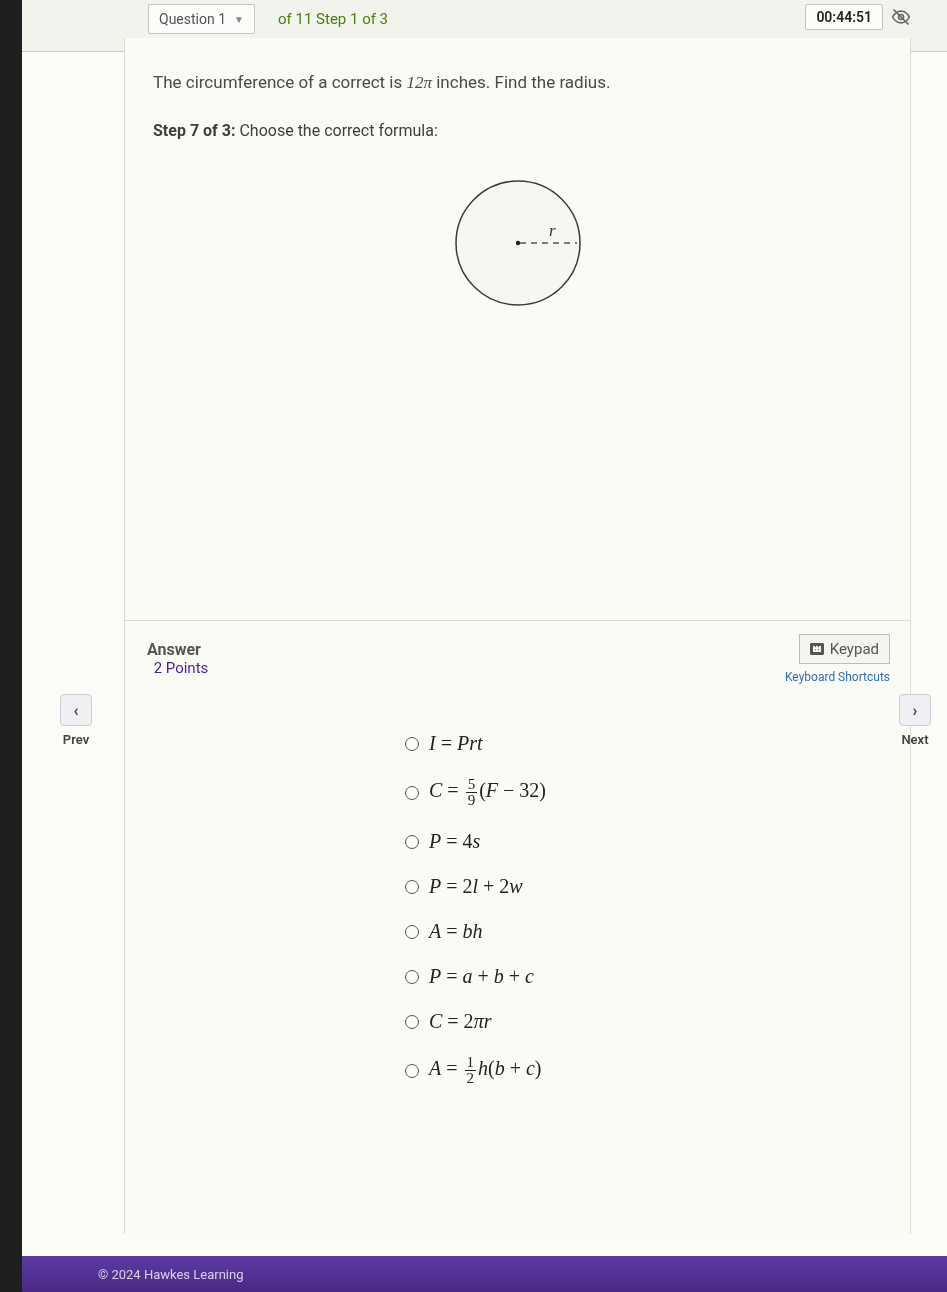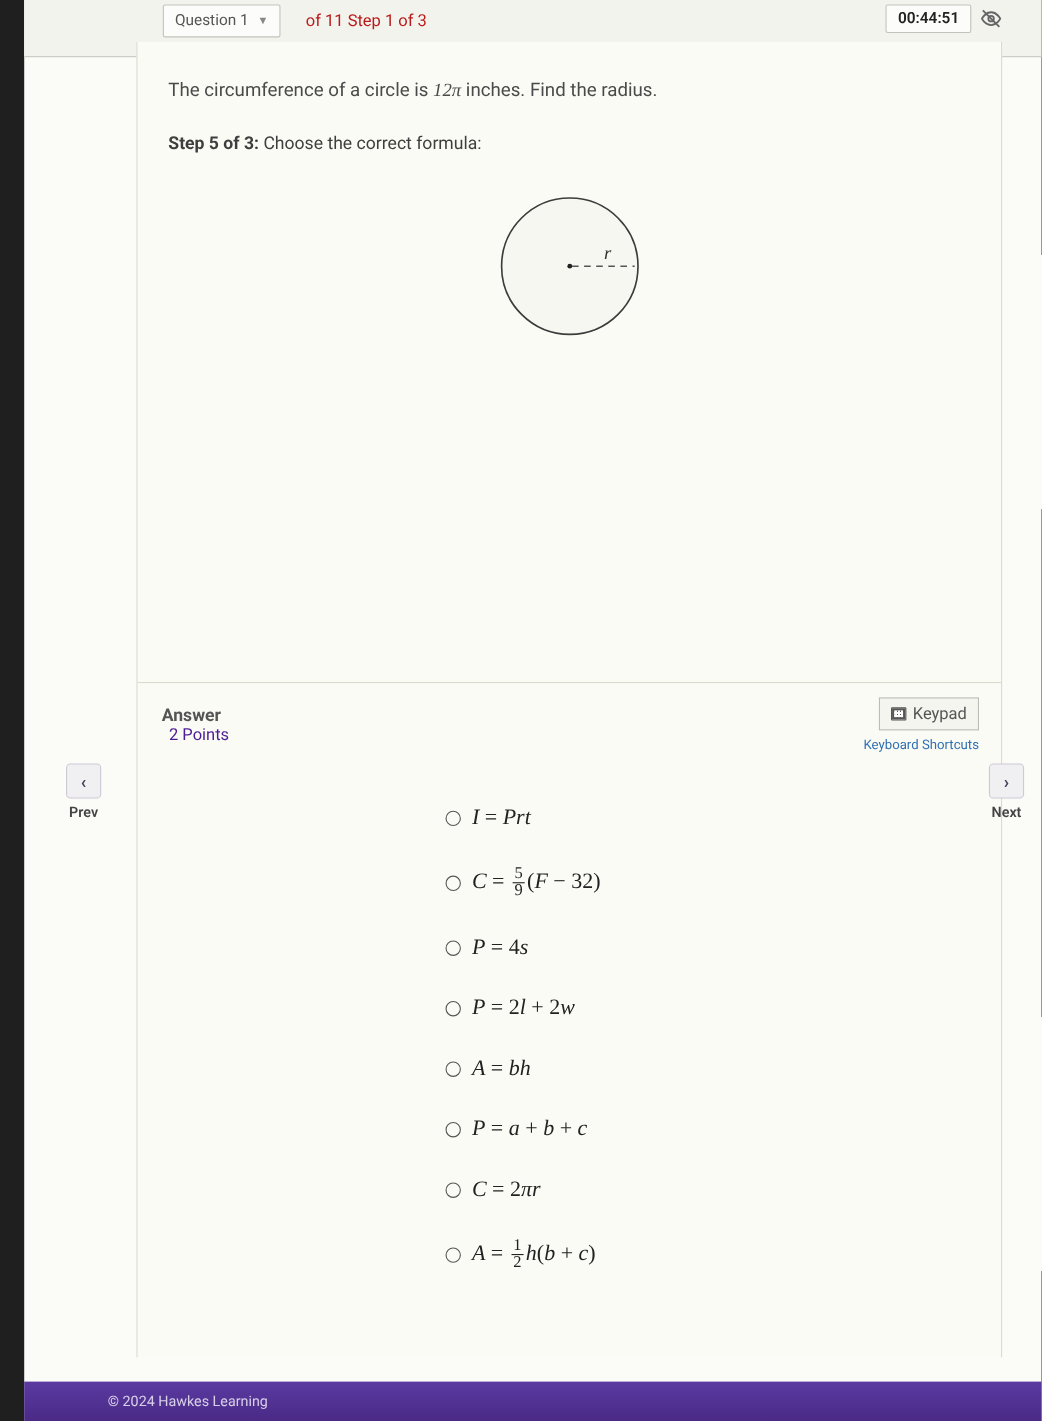--- a/index.html
+++ b/index.html
@@ -3,21 +3,21 @@
 <meta charset="utf-8">
 <style>
   * { box-sizing: border-box; margin: 0; padding: 0; }
   html, body { width: 947px; height: 1292px; font-family: -apple-system, "Segoe UI", Roboto, Arial, sans-serif; background:#2a2a2a; }
   .app { position:relative; width:947px; height:1292px; background:#fbfbf8; overflow:hidden; }
   .left-gutter { position:absolute; left:0; top:0; width:22px; height:1292px; background:#1f1f1f; }
   
   .topbar { position:absolute; left:22px; right:0; top:0; height:52px; background:#f3f3ee; border-bottom:1px solid #c9c9c2; }
   .q-dropdown { position:absolute; left:126px; top:4px; height:30px; background:#fcfcfa; border:1px solid #c3c3bb; border-radius:2px; padding:0 10px; display:flex; align-items:center; font-size:14px; color:#555; cursor:pointer; }
   .q-dropdown .caret { margin-left:8px; font-size:10px; color:#888; }
-  .step-text { position:absolute; left:256px; top:10px; font-size:15px; color:#b91c1c; }
+  .step-text { position:absolute; left:256px; top:10px; font-size:15px; color:#4d7c0f; }
   .timer { position:absolute; right:64px; top:4px; height:26px; background:#fcfcfa; border:1px solid #c3c3bb; border-radius:2px; padding:0 10px; display:flex; align-items:center; font-size:14px; font-weight:600; color:#222;text-align:center; }
   .timer-ico { position:absolute; right:36px; top:7px; width:20px; height:20px; color:#666; }
   
   .panel { position:absolute; left:124px; right:36px; top:38px; bottom:58px; background:#fbfbf6; border-left:1px solid #dedacd; border-right:1px solid #dedacd; }
   .q-area { padding:34px 28px 20px 28px; }
   .q-text { color:#4a4a4a; font-size:17px; margin-bottom:28px; }
   .q-text .pi { font-family:'Times New Roman',serif; font-style:italic; }
   .step-line { color:#3e3e3e; font-size:16px; margin-bottom:18px; }
   .step-line b { font-weight:700; }
   .circle-wrap { display:flex; justify-content:center; padding:10px 0 40px 0; }
@@ -25,21 +25,21 @@
   
   .divider { position:absolute; left:0; right:0; top:582px; height:1px; background:#dcdccc; }
   .ans-hdr { position:absolute; left:22px; top:602px; display:flex; align-items:center;flex-direction:column; }
   .ans-hdr .lbl { font-weight:700; color:#555; font-size:16px; margin-right:14px; }
   .ans-hdr .pts { color:#4c1d95; font-size:15px; }
   .keypad-btn { position:absolute; right:20px; top:596px; height:30px; background:#f5f5f0; border:1px solid #bdbdb3; border-radius:0; padding:0 10px; display:flex; align-items:center; font-size:15px; color:#555; cursor:pointer; }
   .keypad-btn .kp-ico { display:inline-block; width:14px; height:12px; margin-right:6px; background:linear-gradient(#555,#555); border:1px solid #555; border-radius:1px; position:relative; }
   .keypad-btn .kp-ico::after{content:"";position:absolute;inset:2px;background:repeating-linear-gradient(90deg,#fff 0 2px,transparent 2px 3px),repeating-linear-gradient(0deg,#fff 0 2px,transparent 2px 3px);}
   .kbd-short { position:absolute; right:20px; top:632px; color:#2f6fb3; font-size:12px; cursor:pointer; }
   
-  .options { position:absolute; left:280px; top:694px; display:flex; flex-direction:column; gap:32px; }
+  .options { position:absolute; left:280px; top:694px; display:flex; flex-direction:column; gap:22px; }
   .opt { display:flex; align-items:center; font-family:'Times New Roman', serif; font-size:20px; color:#222; cursor:pointer; }
   .opt .radio { width:14px; height:14px; border:1.5px solid #555; border-radius:50%; margin-right:10px; flex-shrink:0; }
   .opt i { font-style:italic; }
   .frac { display:inline-flex; flex-direction:column; align-items:center; font-size:15px; line-height:1; vertical-align:middle; margin:0 2px; }
   .frac .n, .frac .d { padding:0 2px; }
   .frac .n { border-bottom:1px solid #222; }
   
   .nav { position:absolute; top:694px; width:72px; display:flex; flex-direction:column; align-items:center; }
   .nav-left { left:40px; }
   .nav-right { right:-4px; }
@@ -65,24 +65,24 @@
     <svg class="timer-ico" viewBox="0 0 24 24" fill="none" stroke="currentColor" stroke-width="2">
       <path d="M2 12s3.5-7 10-7 10 7 10 7-3.5 7-10 7S2 12 2 12z"></path>
         <circle cx="12" cy="12" r="3"></circle>
         <line x1="3" y1="3" x2="21" y2="21"></line>
     </svg>
   </div>
 
   <div class="panel">
     <div class="q-area">
       <div class="q-text">
-        <span>The circumference of a circle is </span><span class="pi">12<i>π</i></span><span> inches. Find the radius.</span>
+        <span>The circumference of a correct is </span><span class="pi">12<i>π</i></span><span> inches. Find the radius.</span>
       </div>
       <div class="step-line">
-        <b>Step 5 of 3:</b><span> Choose the correct formula:</span>
+        <b>Step 7 of 3:</b><span> Choose the correct formula:</span>
       </div>
       <div class="circle-wrap">
         <svg class="circle-svg" width="150" height="150" viewBox="0 0 150 150">
           <circle cx="75" cy="75" r="62" fill="#f7f7f1" stroke="#3c3c3c" stroke-width="1.5"></circle>
           <circle cx="75" cy="75" r="2.2" fill="#222"></circle>
           <line x1="77" y1="75" x2="134" y2="75" stroke="#555" stroke-width="1.5" stroke-dasharray="6 5"></line>
           <text x="106" y="68" font-family="Times New Roman, serif" font-style="italic" font-size="17" fill="#333">r</text>
         </svg>
       </div>
     </div>

